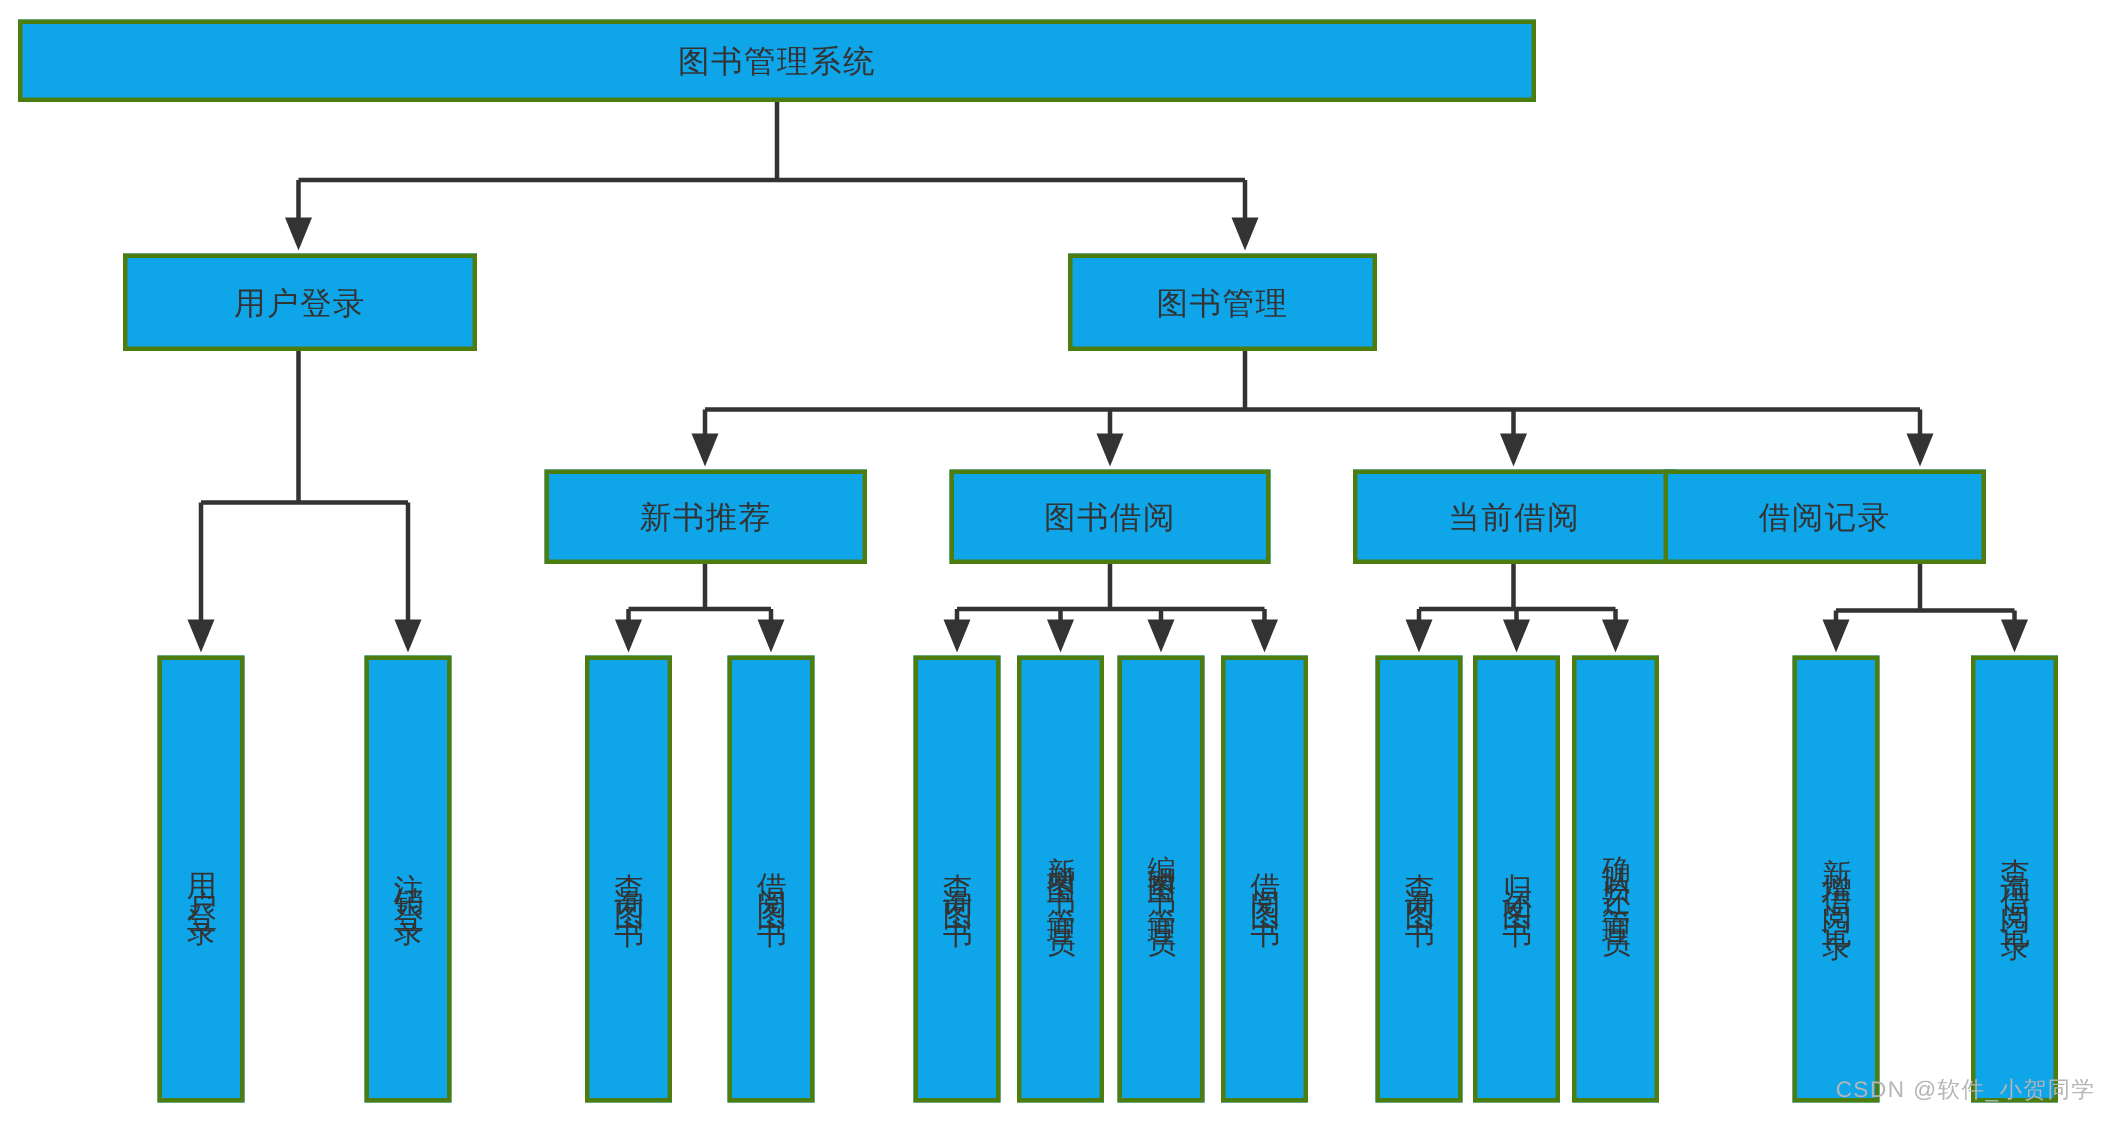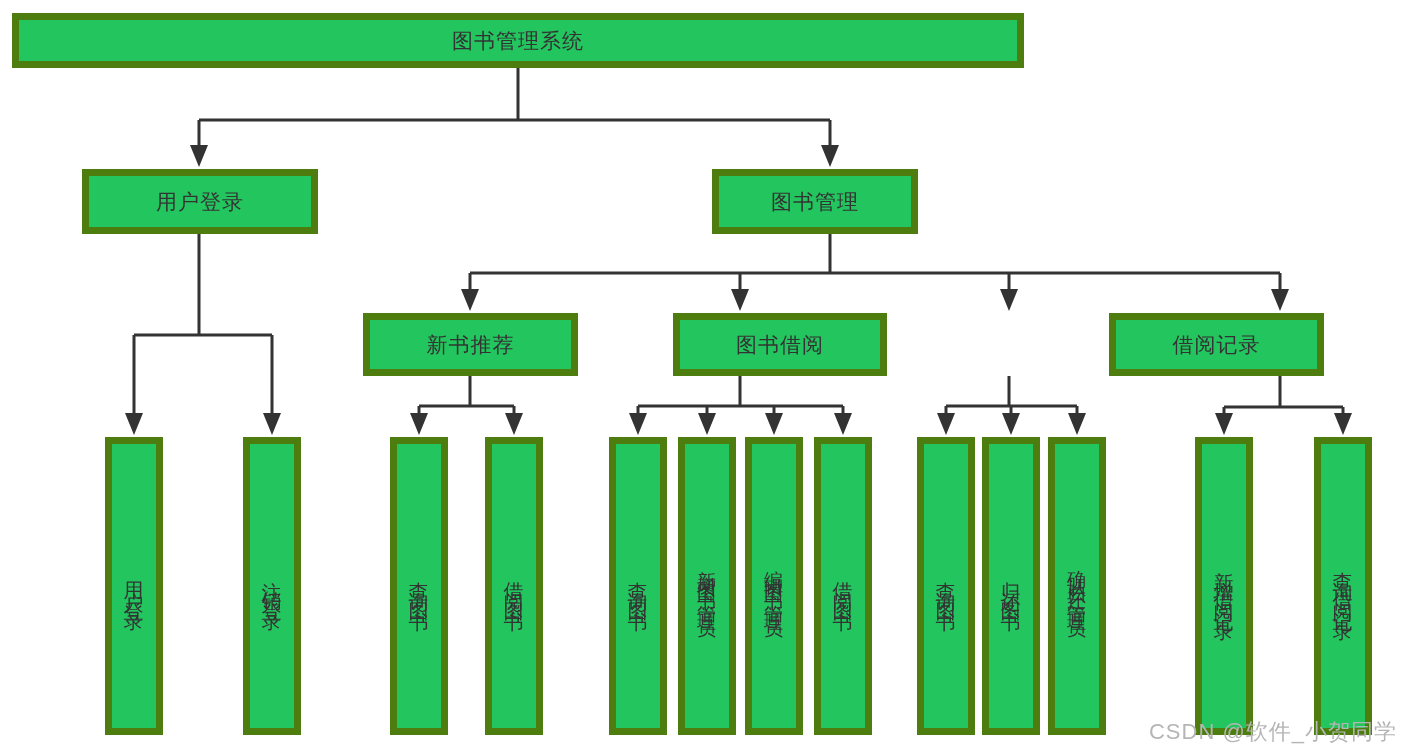--- a/index.html
+++ b/index.html
@@ -13,22 +13,22 @@
     color: #333333;
   }
   svg.connectors {
     position: absolute;
     left: 0; top: 0;
     width: 1405px; height: 747px;
   }
   .box {
     position: absolute;
     box-sizing: border-box;
-    border: 7px solid #4d7c0f;
-    background: #22c55e;
+    border: 3px solid #4d7c0f;
+    background: #0ea5e9;
     display: flex;
     align-items: center;
     justify-content: center;
     text-align: left;
   }
   .hlabel {
     font-size: 21px;
     letter-spacing: 1px;
     white-space: nowrap;
   }
@@ -44,32 +44,32 @@
     font-size: 19px;
     letter-spacing: 7px;
   }
   .leaf .vlabel.mid {
     letter-spacing: 10px;
   }
   .watermark {
     position: absolute;
     right: 8px;
     top: 717px;
-    font-size: 22px;
+    font-size: 15px;
     color: #b5b5b5;
     letter-spacing: 1px;
     white-space: nowrap;
   }
 
   
   #root-box   { left: 12px;   top: 13px;  width: 1012px; height: 55px; }
   #l2-login   { left: 82px;   top: 169px; width: 236px;  height: 65px; }
   #l2-mgmt    { left: 712px;  top: 169px; width: 206px;  height: 65px; }
   #l3-newbook { left: 363px;  top: 313px; width: 215px;  height: 63px; }
-  #l3-borrow  { left: 633px;  top: 313px; width: 214px;  height: 63px; margin-left: 40px; }
+  #l3-borrow  { left: 633px;  top: 313px; width: 214px;  height: 63px; }
   #l3-current { left: 902px;  top: 313px; width: 215px;  height: 63px; }
   #l3-records { left: 1109px; top: 313px; width: 215px;  height: 63px; }
   .leaf { top: 437px; width: 58px; height: 298px; }
   #leaf-1  { left: 105px; }
   #leaf-2  { left: 243px; }
   #leaf-3  { left: 390px; }
   #leaf-4  { left: 485px; }
   #leaf-5  { left: 609px; }
   #leaf-6  { left: 678px; }
   #leaf-7  { left: 745px; }
@@ -142,20 +142,23 @@
   <div class="box" id="l2-mgmt">
     <span class="hlabel">图书管理</span>
   </div>
 
   <div class="box" id="l3-newbook">
     <span class="hlabel">新书推荐</span>
   </div>
   <div class="box" id="l3-borrow">
     <span class="hlabel">图书借阅</span>
   </div>
+  <div class="box" id="l3-current">
+    <span class="hlabel">当前借阅</span>
+  </div>
   <div class="box" id="l3-records">
     <span class="hlabel">借阅记录</span>
   </div>
 
   <div class="box leaf" id="leaf-1">
     <span class="vlabel">用户登录</span>
   </div>
   <div class="box leaf" id="leaf-2">
     <span class="vlabel">注销登录</span>
   </div>

